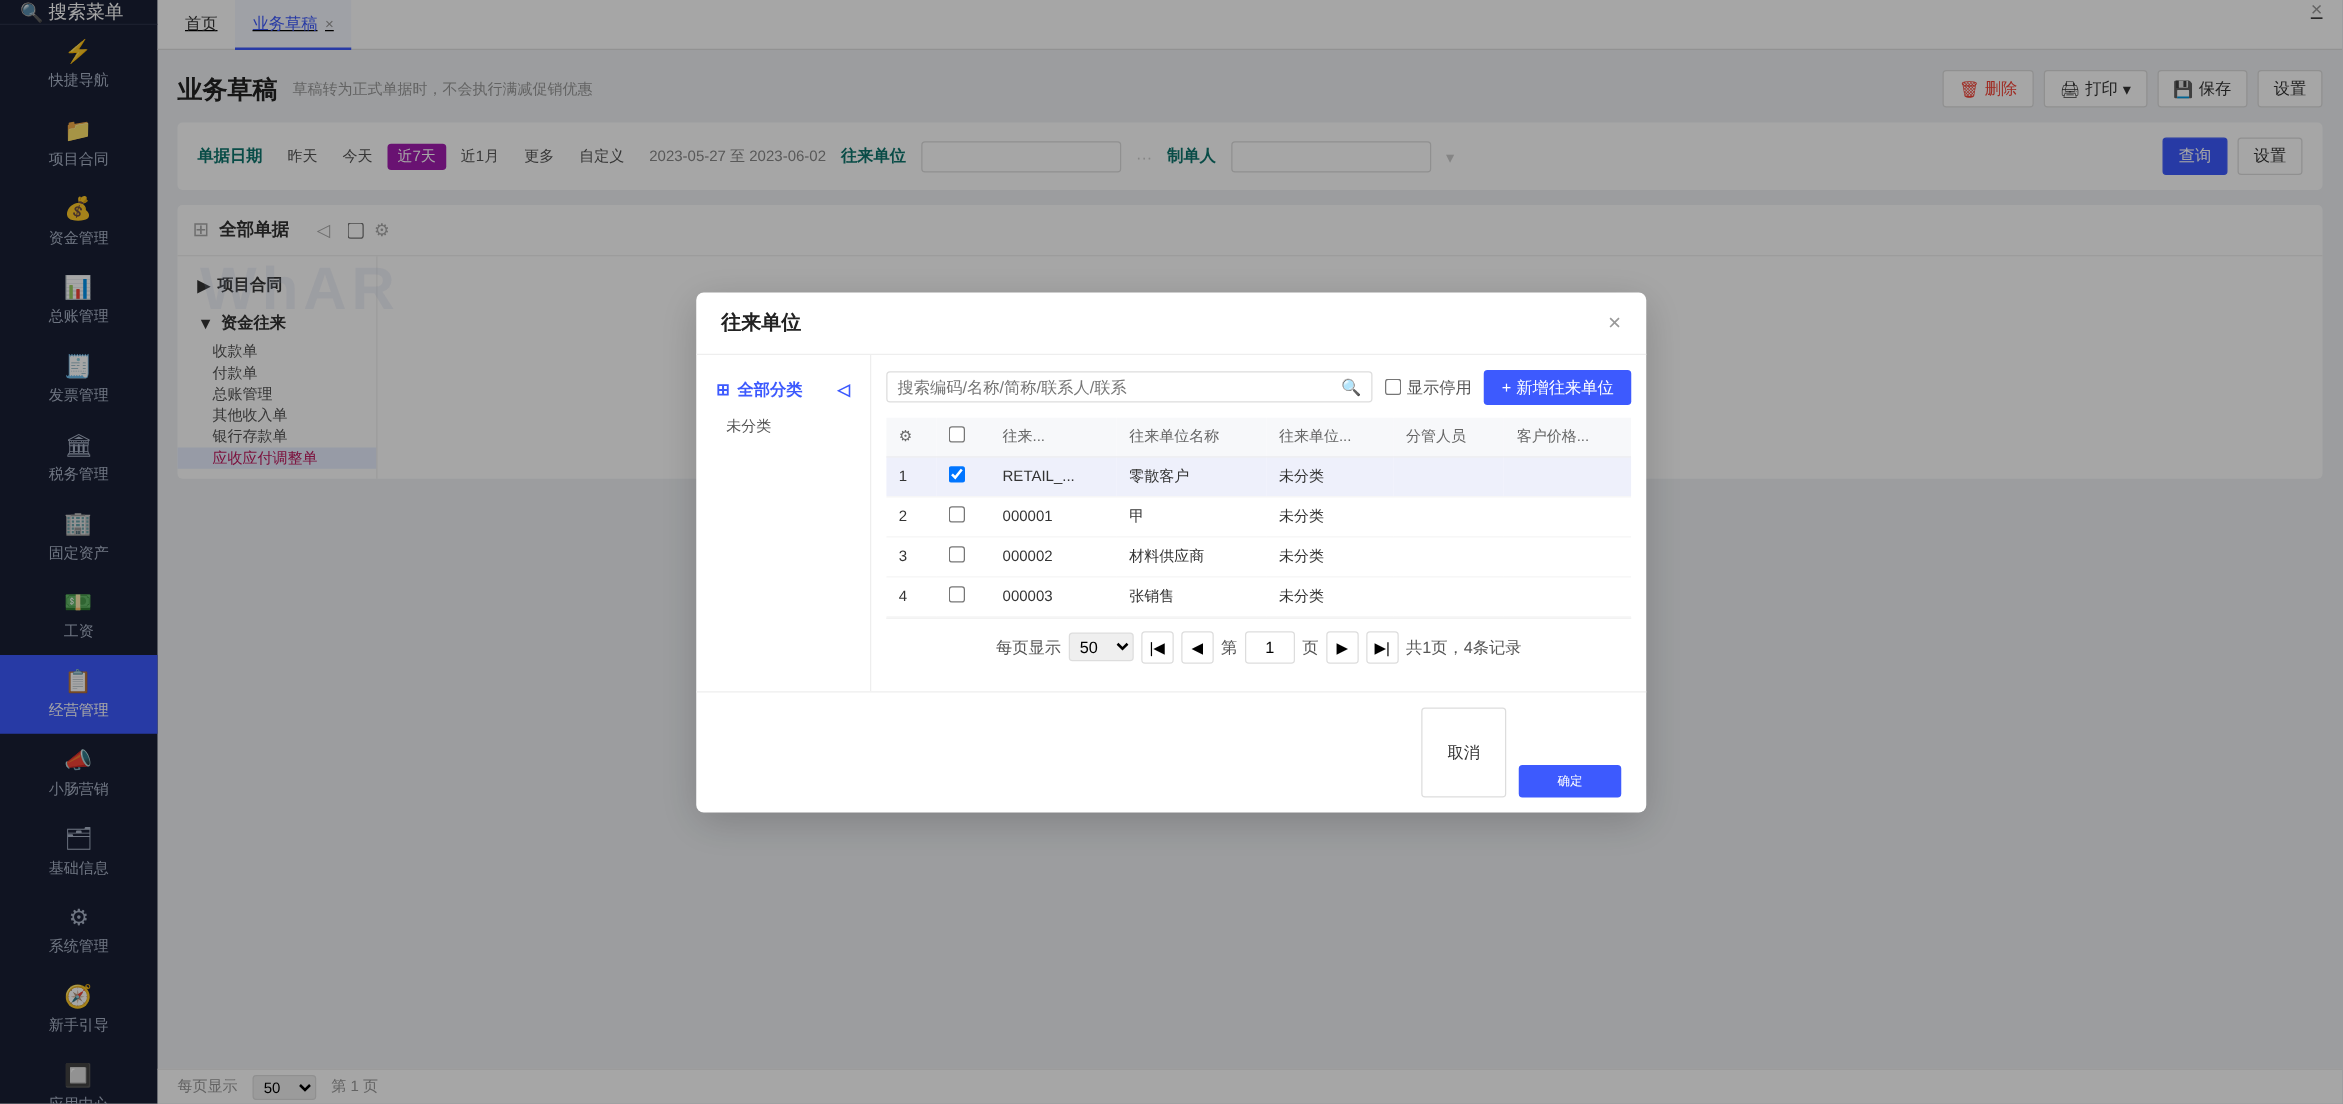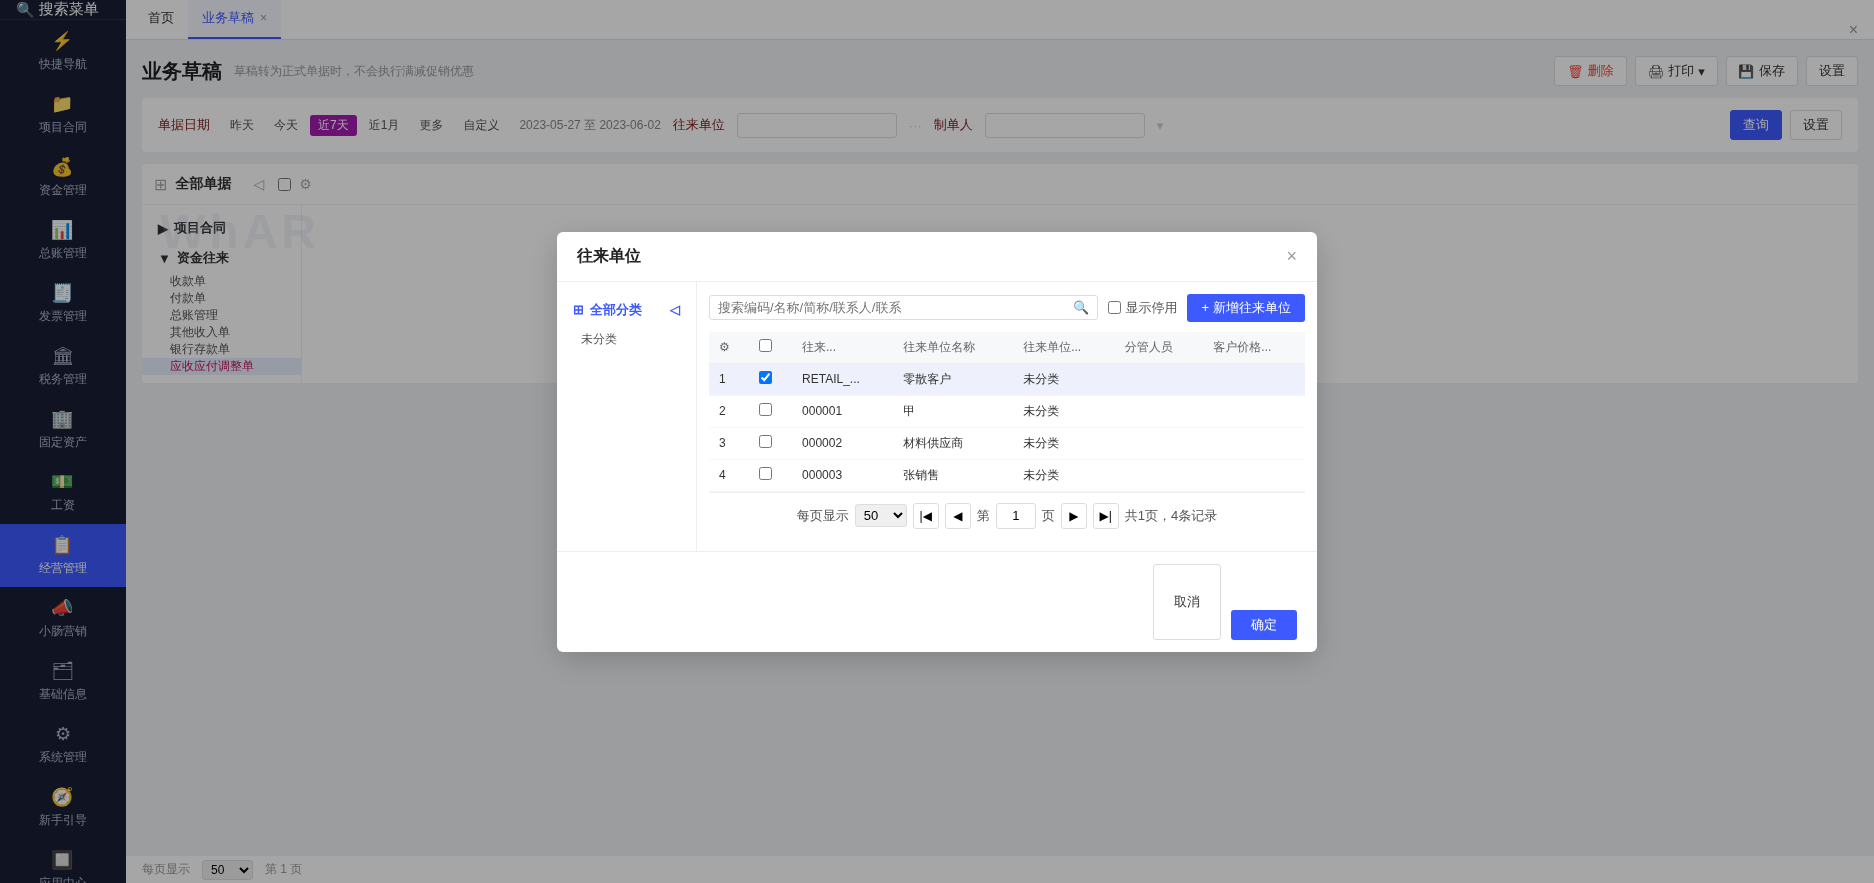--- a/index.html
+++ b/index.html
@@ -43,23 +43,24 @@
       flex-direction: column;
       height: 100%;
       overflow: hidden;
     }
 
     
     .tab-bar {
       height: 40px;
       background: #fff;
       display: flex;
-      align-items: flex-end;
+      align-items: flex-start;
       border-bottom: 1px solid #e0e0e0;
       padding: 0 8px;
+      text-decoration: underline;
     }
     .tab {
       height: 40px;
       display: flex;
       align-items: center;
       padding: 0 14px;
       font-size: 13px;
       color: #555;
       cursor: pointer;
       border-bottom: 2px solid transparent;
@@ -98,21 +99,21 @@
       background: #fff;
       border-radius: 4px;
       padding: 12px 16px;
       margin-bottom: 12px;
       display: flex;
       align-items: center;
       gap: 12px;
       flex-wrap: wrap;
       font-size: 13px;
     }
-    .filter-label { color: #7f1d1d; white-space: nowrap; }
+    .filter-label { color: #0f766e; white-space: nowrap; font-weight: bold; }
     .filter-date-tabs { display: flex; gap: 4px; }
     .filter-date-tab {
       padding: 2px 8px; border-radius: 3px; font-size: 12px;
       cursor: pointer; color: #555;
     }
     .filter-date-tab.active { background: #a21caf; color: #fff; }
     .filter-date-range { font-size: 12px; color: #888; }
     .filter-input {
       border: 1px solid #ddd; border-radius: 3px; padding: 4px 10px;
       font-size: 13px; width: 180px;
@@ -250,22 +251,22 @@
     
     .modal-footer {
       display: flex; justify-content: flex-end; gap: 10px;
       padding: 12px 20px; border-top: 1px solid #eee;
     }
     .btn-cancel {
       padding: 6px 20px; border: 1px solid #ddd; background: #fff;
       border-radius: 3px; font-size: 13px; color: #333; cursor: pointer;
     }
     .btn-confirm {
-      padding: 6px 20px; border: none; background: #3d5afe;
-      border-radius: 3px; font-size: 13px; color: #fff; cursor: pointer; margin-top: 46px;
+      padding: 6px 31px; border: none; background: #3d5afe;
+      border-radius: 3px; font-size: 10px; color: #fff; cursor: pointer; margin-top: 46px;
     }
 
     
     .modal-table-wrap {
       flex: 1; overflow-y: auto; overflow-x: auto;
     }
 
     
     .statusbar {
       height: 28px; background: #fff; border-top: 1px solid #eee;

